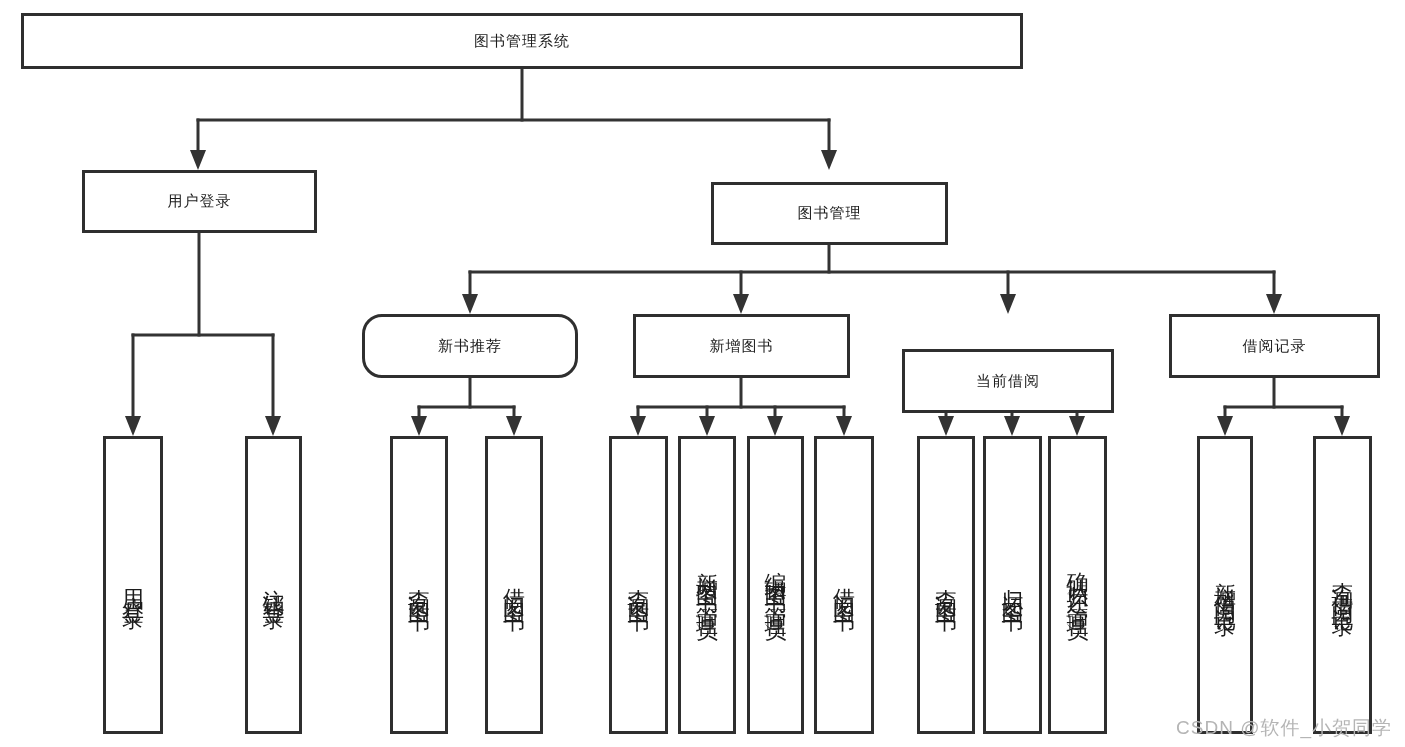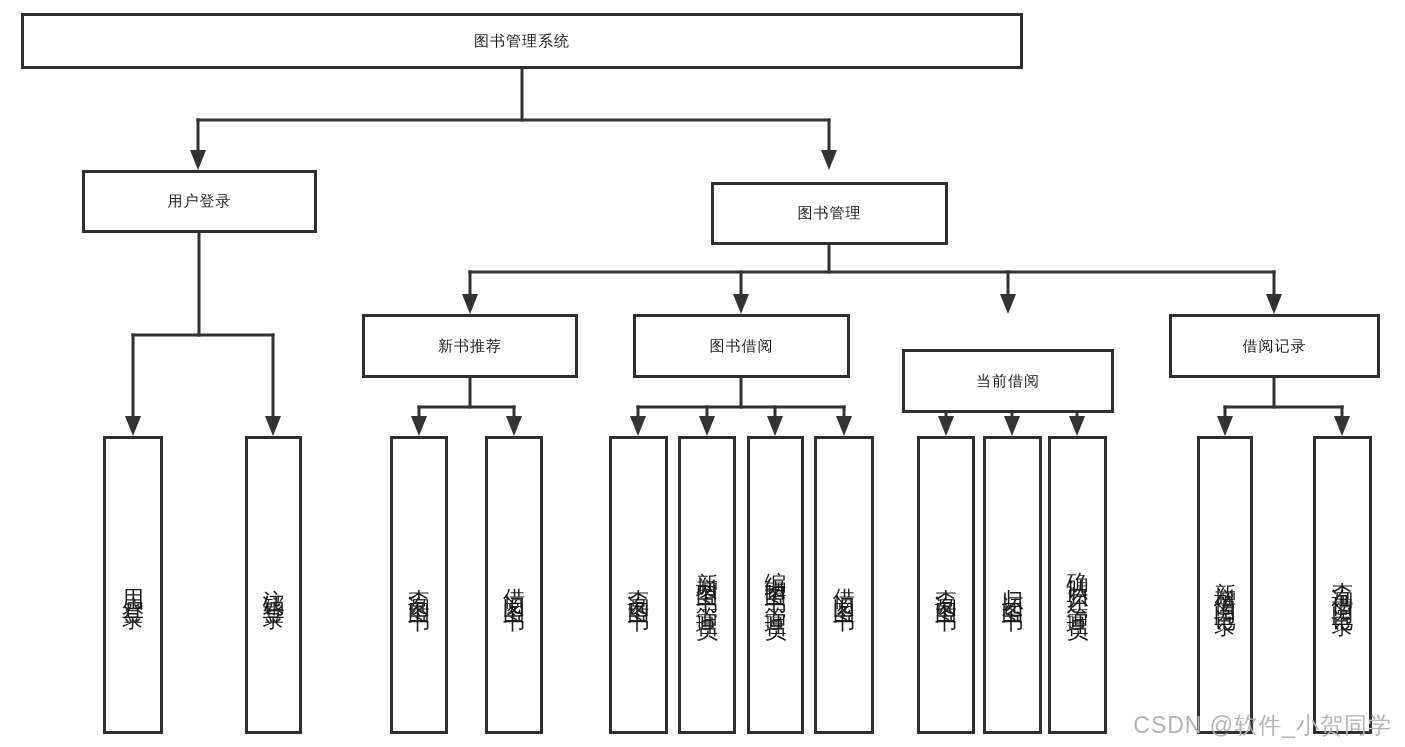--- a/index.html
+++ b/index.html
@@ -32,21 +32,21 @@
     text-orientation: mixed;
     font-size: 22px;
     letter-spacing: 7px;
     line-height: 1.1;
     white-space: nowrap;
   }
   #watermark {
     position: absolute;
     right: 13px;
     bottom: 6px;
-    font-size: 23px;
+    font-size: 19px;
     color: #b5b5b5;
     letter-spacing: 1px;
     z-index: 10;
     margin-left: 24px;
   }
   .cl { stroke: #333333; stroke-width: 3; }
   .ah { fill: #333333; stroke: none; }
 </style>
 </head>
 <body>
@@ -127,22 +127,22 @@
       <line class="cl" x1="1342" y1="405.5" x2="1342" y2="418"></line>
       <polygon class="ah" points="1334,416 1350,416 1342,436"></polygon>
     </g>
   </svg>
 
   <div class="node h-node" style="left:21px; top:13px; width:1002px; height:56px;">图书管理系统</div>
 
   <div class="node h-node" style="left:82px; top:170px; width:235px; height:63px;">用户登录</div>
   <div class="node h-node" style="left:711px; top:170px; width:237px; height:63px;margin-top:12px;">图书管理</div>
 
-  <div class="node h-node" style="left:362px; top:314px; width:216px; height:64px;">新书推荐</div>
-  <div class="node h-node" style="left:633px; top:314px; width:217px; height:64px;">图书借阅</div>
+  <div class="node h-node" style="left:362px; top:314px; width:216px; height:64px;border-radius:20px;">新书推荐</div>
+  <div class="node h-node" style="left:633px; top:314px; width:217px; height:64px;">新增图书</div>
   <div class="node h-node" style="left:902px; top:314px; width:212px; height:64px;margin-top:35px;">当前借阅</div>
   <div class="node h-node" style="left:1169px; top:314px; width:211px; height:64px;">借阅记录</div>
 
   <div class="node v-node" style="left:103px; top:436px; width:60px; height:298px;">
     <span>用户登录</span>
   </div>
   <div class="node v-node" style="left:245px; top:436px; width:57px; height:298px;">
     <span>注销登录</span>
   </div>
 

